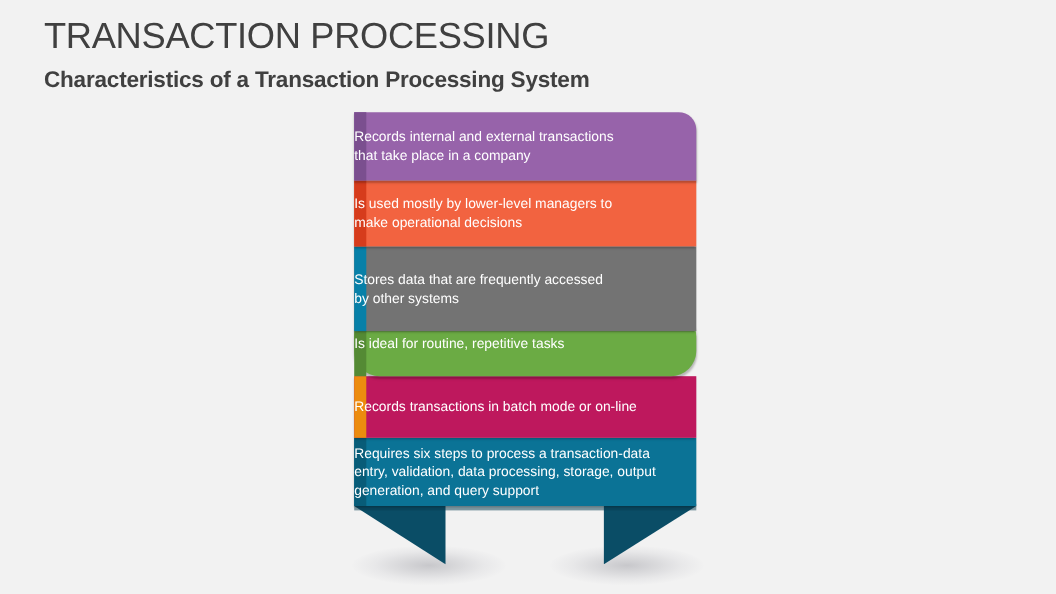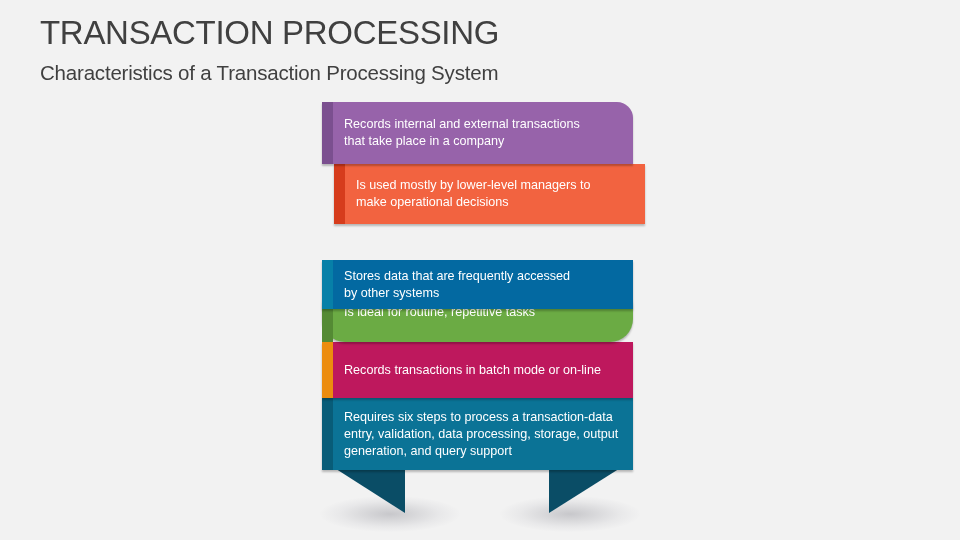--- a/index.html
+++ b/index.html
@@ -11,48 +11,49 @@
   }
   .title {
     position: absolute; left: 40px; top: 14px;
     font-size: 33px; font-weight: normal; color: #404040;
     letter-spacing: -0.3px; white-space: nowrap;
   }
   .subtitle {
     position: absolute; left: 40px; top: 61px;
     font-size: 20.5px; color: #404040; white-space: nowrap;
     letter-spacing: -0.2px;
+    font-weight: bold;
   }
   .stack {
     position: absolute; left: 322px; top: 102px;
     width: 311px;
   }
   .band {
     position: absolute; left: 0; width: 311px;
     box-sizing: border-box;
     display: flex; align-items: center;
-    padding-left: 22px; padding-right: 6px;
+    padding-right: 6px;
     color: #ffffff; font-size: 12.6px; line-height: 17px;
     box-shadow: 0 2px 2px rgba(0,0,0,0.25);
   }
   .band .strip {
     position: absolute; left: 0; top: 0; bottom: 0; width: 11px;
   }
   .band .txt { position: relative; white-space: pre-line; }
   .b0 { top: 0; height: 62px; background: #9763aa; border-top-right-radius: 16px; z-index: 6; }
   .b0 .strip { background: #7b4f8f; }
-  .b1 { top: 62px; height: 60px; background: #f26340; z-index: 5; margin-left: 12px; }
+  .b1 { top: 62px; height: 60px; background: #f26340; z-index: 5; }
   .b1 .strip { background: #d63c1c; }
-  .b2 { top: 122px; height: 49px; background: #0369a1; z-index: 4; margin-top: 36px; }
+  .b2 { top: 122px; height: 77px; background: #737373; z-index: 4; }
   .b2 .strip { background: #0780a8; }
   .b3 { top: 181px; height: 59px; background: #6bab44; z-index: 3; border-radius: 23px; }
   .b3 .strip { background: #548a34; }
   .b4 { top: 240px; height: 56px; background: #be185d; z-index: 2; }
   .b4 .strip { background: #ec8c0e; }
-  .b5 { top: 296px; height: 72px; background: #0b7396; z-index: 1; }
+  .b5 { top: 296px; height: 62px; background: #0b7396; z-index: 1; }
   .b5 .strip { background: #085c78; }
   .tails { position: absolute; left: 0; top: 0; }
   .shadow {
     position: absolute; top: 496px; width: 140px; height: 36px;
     border-radius: 50%;
     background: radial-gradient(ellipse at center, rgba(120,120,130,0.35) 0%, rgba(160,160,170,0.12) 50%, rgba(242,242,242,0) 72%);
   }
 </style>
 </head>
 <body>

